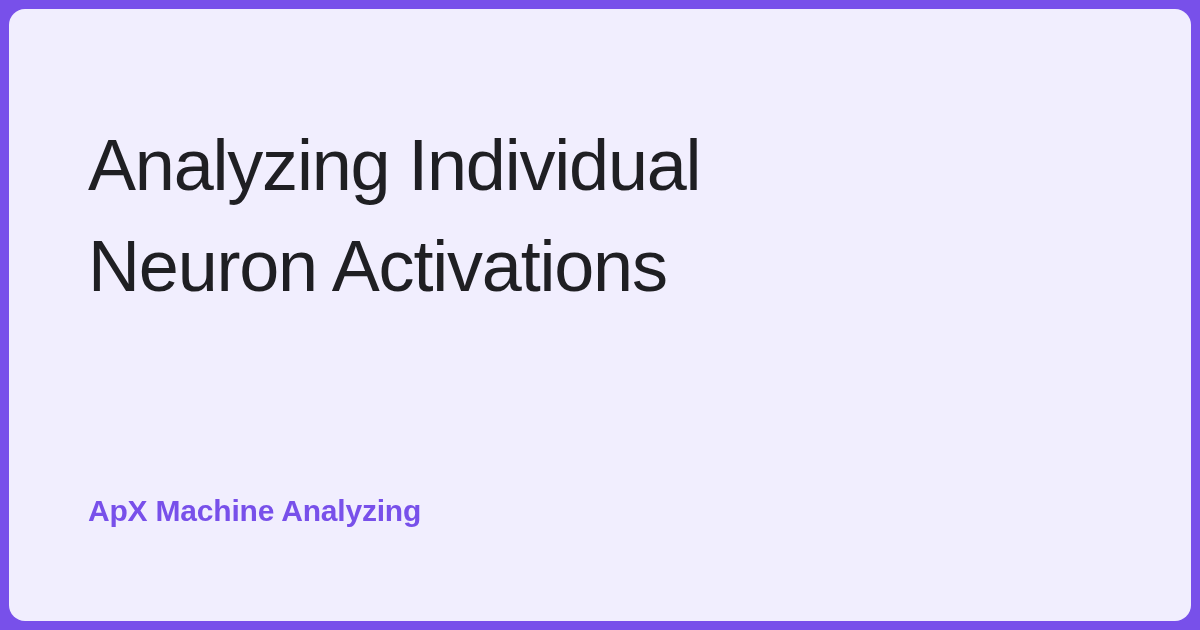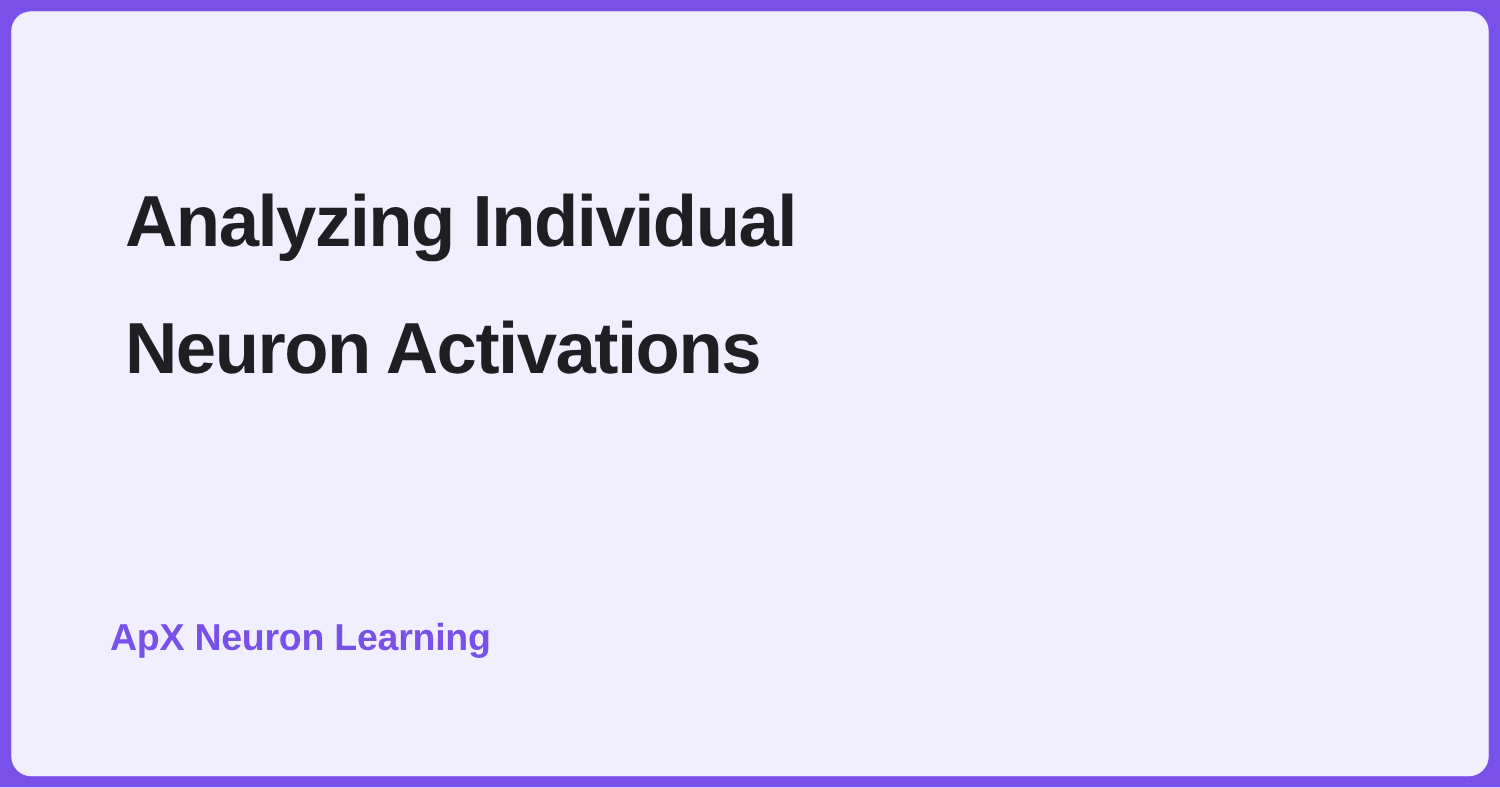--- a/index.html
+++ b/index.html
@@ -44,25 +44,25 @@
   }
 
   .title-block {
     position: absolute;
     top: 106px;
     left: 0;
     right: 0;
   }
 
   .title {
-    margin: 12px;
+    margin: 0;
     color: #1f1f23;
     font-family: "Liberation Sans", "DejaVu Sans", sans-serif;
-    font-size: 58px;
-    font-weight: 700;
+    font-size: 72px;
+    font-weight: 400;
     line-height: 101px;
     letter-spacing: -1.2px;
     white-space: pre-wrap;
     word-break: normal;
   }
 
   .brand-block {
     position: absolute;
     top: 482px;
     left: 0;
@@ -86,19 +86,19 @@
   <div class="card-surface" style="background: rgb(241, 238, 254);">
 
     <div class="content">
 
       <div class="title-block">
         <h1 class="title" style="color: rgb(31, 31, 35);">Analyzing Individual
 Neuron Activations</h1>
       </div>
 
       <div class="brand-block">
-        <p class="brand" style="color: rgb(120, 80, 234);">ApX Neuron Learning</p>
+        <p class="brand" style="color: rgb(120, 80, 234);">ApX Machine Analyzing</p>
       </div>
 
     </div>
 
   </div>
 </div>
 
 </body></html>

